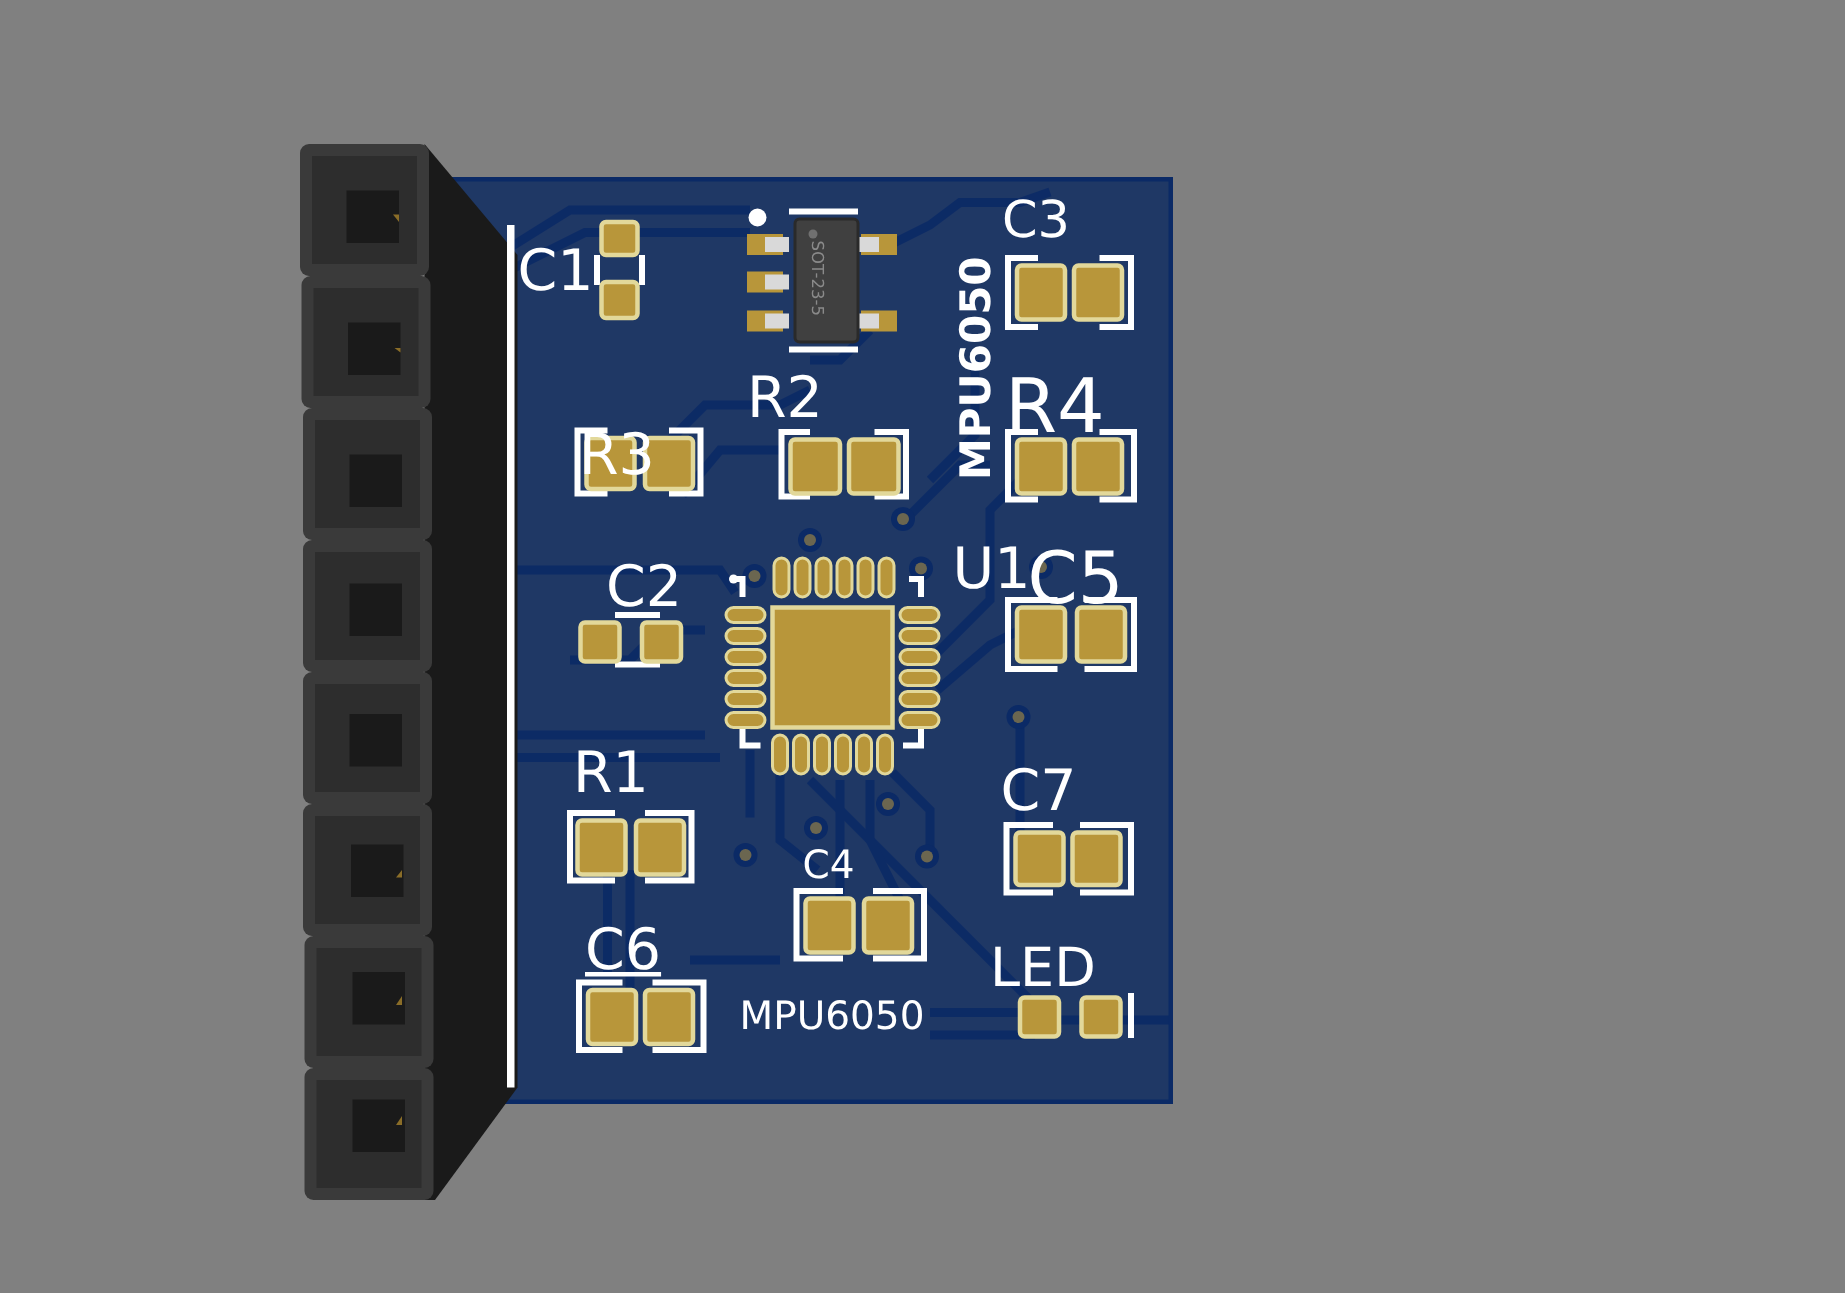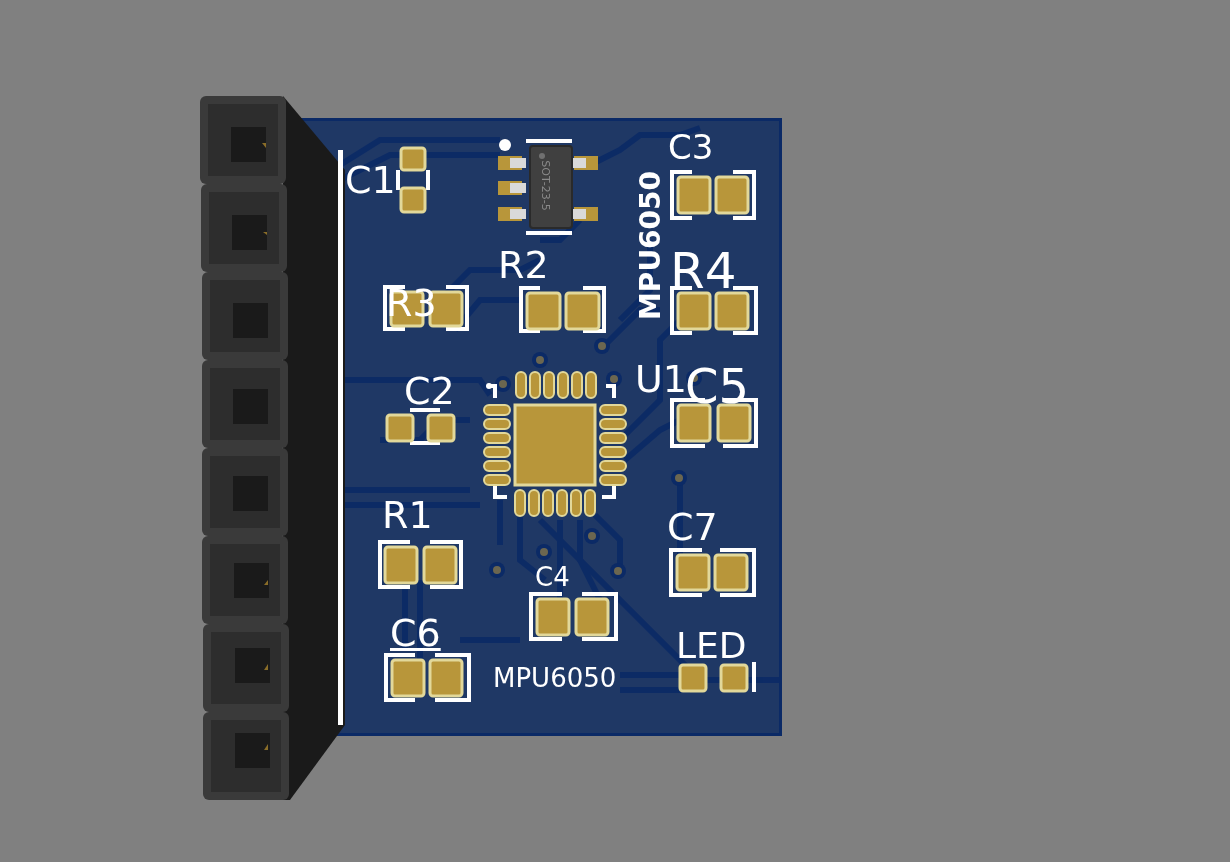--- a/index.html
+++ b/index.html
@@ -261,17 +261,17 @@
   <span class="lbl" style="left:386px;top:240px;font-size:38px;margin-top:44px;">R3</span>
   <span class="lbl" style="left:498px;top:246px;font-size:38px;">R2</span>
   <span class="lbl" style="left:670px;top:246px;font-size:50px;">R4</span>
   <span class="lbl" style="left:618px;top:360px;font-size:38px;margin-left:17px;">U1</span>
   <span class="lbl" style="left:388px;top:372px;font-size:38px;margin-left:16px;">C2</span>
   <span class="lbl" style="left:685px;top:362px;font-size:48px;">C5</span>
   <span class="lbl" style="left:382px;top:496px;font-size:38px;">R1</span>
   <span class="lbl" style="left:667px;top:508px;font-size:38px;">C7</span>
   <span class="lbl" style="left:535px;top:553px;font-size:26px;margin-top:11px;">C4</span>
   <span class="lbl" style="left:390px;top:614px;font-size:38px;text-decoration:underline;">C6</span>
-  <span class="lbl" style="left:676px;top:628px;font-size:36px;">LED</span>
+  <span class="lbl" style="left:660px;top:628px;font-size:36px;">LED</span>
   <span class="lbl" style="left:493px;top:665px;font-size:26px;">MPU6050</span>
   <span class="lbl" style="left:583px;top:238px;font-size:28px;font-weight:bold;transform:rotate(-90deg);transform-origin:center;width:136px;text-align:center;">MPU6050</span>
   <span class="lbl" style="left:520px;top:180px;font-size:11px;color:#8a8a8a;transform:rotate(90deg);">SOT-23-5</span>
 </div>
 
 </body></html>

